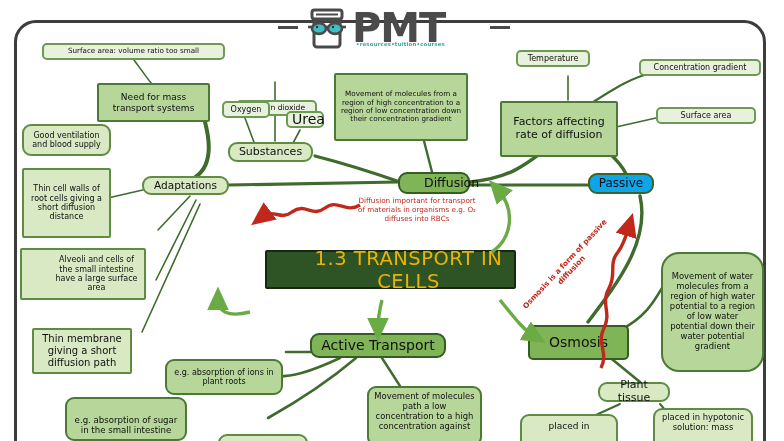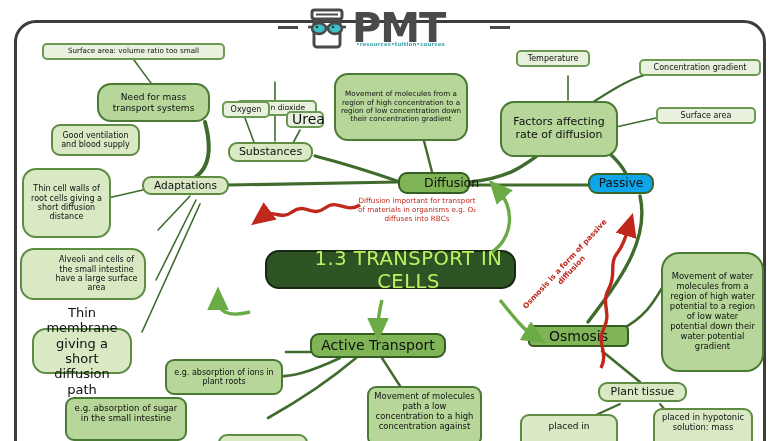--- a/index.html
+++ b/index.html
@@ -46,31 +46,31 @@
     text-align:center;
     border:2px solid #6d28d9;
     font-family:"DejaVu Sans","Liberation Sans",sans-serif;
     color:#101010;
     padding:2px 4px;
     z-index:5;
   }
   .node span{display:block;width:100%;line-height:1.18;}
 
   
-  .t-dark{background:#2e5325;border-color:#16280f;color:#bef264;padding-left:40px;}
+  .t-dark{background:#2e5325;border-color:#16280f;color:#eab308;padding-left:40px;}
   .t-mid{background:#7fb457;border-color:#355c22;}
   .t-mid2{background:#0ea5e9;border-color:#3a6526;}
   .t-light{background:#b6d69a;border-color:#4a7a33;}
   .t-pale{background:#d8e9c4;border-color:#5d8c42;}
   .t-xpale{background:#e7f1dd;border-color:#6d9a52;}
 
   
   .r-sm{border-radius:5px;}
   .r-md{border-radius:9px;}
-  .r-lg{border-radius:14px;}
+  .r-lg{border-radius:2px;}
   .r-xl{border-radius:18px;}
 
   
   .redtext{
     position:absolute;color:#c0281c;text-align:center;
     font-family:"DejaVu Sans","Liberation Sans",sans-serif;
     line-height:1.22;z-index:6;
   }
   .redtext.rot{transform:rotate(-47deg);transform-origin:center center;}
 
@@ -207,33 +207,33 @@
   </div>
 
   <div class="node t-pale r-md" style="left:228px;top:142px;width:85px;height:20px;font-size:11px;">
     <span>Substances</span>
   </div>
 
   <div class="node t-light r-lg" style="left:334px;top:73px;width:134px;height:68px;font-size:7.2px;">
     <span>Movement of molecules from a region of high concentration to a region of low concentration down their concentration gradient</span>
   </div>
 
-  <div class="node t-pale r-md" style="left:22px;top:124px;width:89px;height:32px;font-size:8px;margin-left:29px;">
+  <div class="node t-pale r-md" style="left:22px;top:124px;width:89px;height:32px;font-size:8px;">
     <span>Good ventilation and blood supply</span>
   </div>
 
   <div class="node t-pale r-lg" style="left:22px;top:168px;width:89px;height:70px;font-size:8px;">
     <span>Thin cell walls of root cells giving a short diffusion distance</span>
   </div>
 
   <div class="node t-pale r-lg" style="left:20px;top:248px;width:126px;height:52px;font-size:8px;padding-left:31px;">
     <span>Alveoli and cells of the small intestine have a large surface area</span>
   </div>
 
-  <div class="node t-pale r-lg" style="left:32px;top:328px;width:100px;height:46px;font-size:13px;">
+  <div class="node t-pale r-lg" style="left:32px;top:328px;width:100px;height:46px;font-size:10px;">
     <span>Thin membrane giving a short diffusion path</span>
   </div>
 
   <div class="node t-pale r-md" style="left:142px;top:176px;width:87px;height:19px;font-size:10.5px;">
     <span>Adaptations</span>
   </div>
 
   <div class="node t-mid r-md" style="left:398px;top:172px;width:72px;height:22px;font-size:12.5px;padding-left:24px;">
     <span>Diffusion</span>
   </div>
@@ -256,49 +256,49 @@
 
   <div class="node t-mid2 r-md" style="left:588px;top:173px;width:66px;height:21px;font-size:12px;">
     <span>Passive</span>
   </div>
 
 
   <div class="node t-dark r-lg" style="left:265px;top:250px;width:251px;height:39px;font-size:19.5px;letter-spacing:.5px;">
     <span>1.3 TRANSPORT IN CELLS</span>
   </div>
 
-  <div class="node t-mid r-sm" style="left:528px;top:325px;width:101px;height:22px;font-size:14px;">
+  <div class="node t-mid r-sm" style="left:528px;top:325px;width:101px;height:35px;font-size:14px;">
     <span>Osmosis</span>
   </div>
 
   <div class="node t-light r-xl" style="left:661px;top:252px;width:103px;height:120px;font-size:8.4px;">
     <span>Movement of water molecules from a region of high water potential to a region of low water potential down their water potential gradient</span>
   </div>
 
-  <div class="node t-pale r-md" style="left:598px;top:382px;width:89px;height:20px;font-size:11px;">
+  <div class="node t-pale r-md" style="left:598px;top:382px;width:72px;height:20px;font-size:11px;">
     <span>Plant tissue</span>
   </div>
 
   <div class="node t-pale r-md" style="left:520px;top:414px;width:98px;height:40px;font-size:9px;align-items:flex-start;padding-top:5px;">
     <span>placed in</span>
   </div>
 
   <div class="node t-pale r-md" style="left:653px;top:408px;width:100px;height:44px;font-size:8.4px;align-items:flex-start;padding-top:3px;">
     <span>placed in hypotonic solution: mass</span>
   </div>
 
   <div class="node t-mid r-md" style="left:310px;top:333px;width:136px;height:25px;font-size:14px;">
     <span>Active Transport</span>
   </div>
 
   <div class="node t-light r-md" style="left:165px;top:359px;width:118px;height:36px;font-size:8px;">
     <span>e.g. absorption of ions in plant roots</span>
   </div>
 
-  <div class="node t-light r-md" style="left:65px;top:397px;width:122px;height:44px;font-size:8.6px;align-items:flex-start;padding-top:4px;">
+  <div class="node t-light r-md" style="left:65px;top:397px;width:122px;height:44px;font-size:8.6px;align-items:flex-start;padding-top:16px;">
     <span>e.g. absorption of sugar in the small intestine</span>
   </div>
 
   <div class="node t-light r-md" style="left:367px;top:386px;width:115px;height:60px;font-size:8.4px;align-items:flex-start;padding-top:4px;">
     <span>Movement of molecules path a low concentration to a high concentration against</span>
   </div>
 
   <div class="node t-pale r-md" style="left:218px;top:434px;width:90px;height:24px;font-size:8px;">
       <span></span>
     </div>

